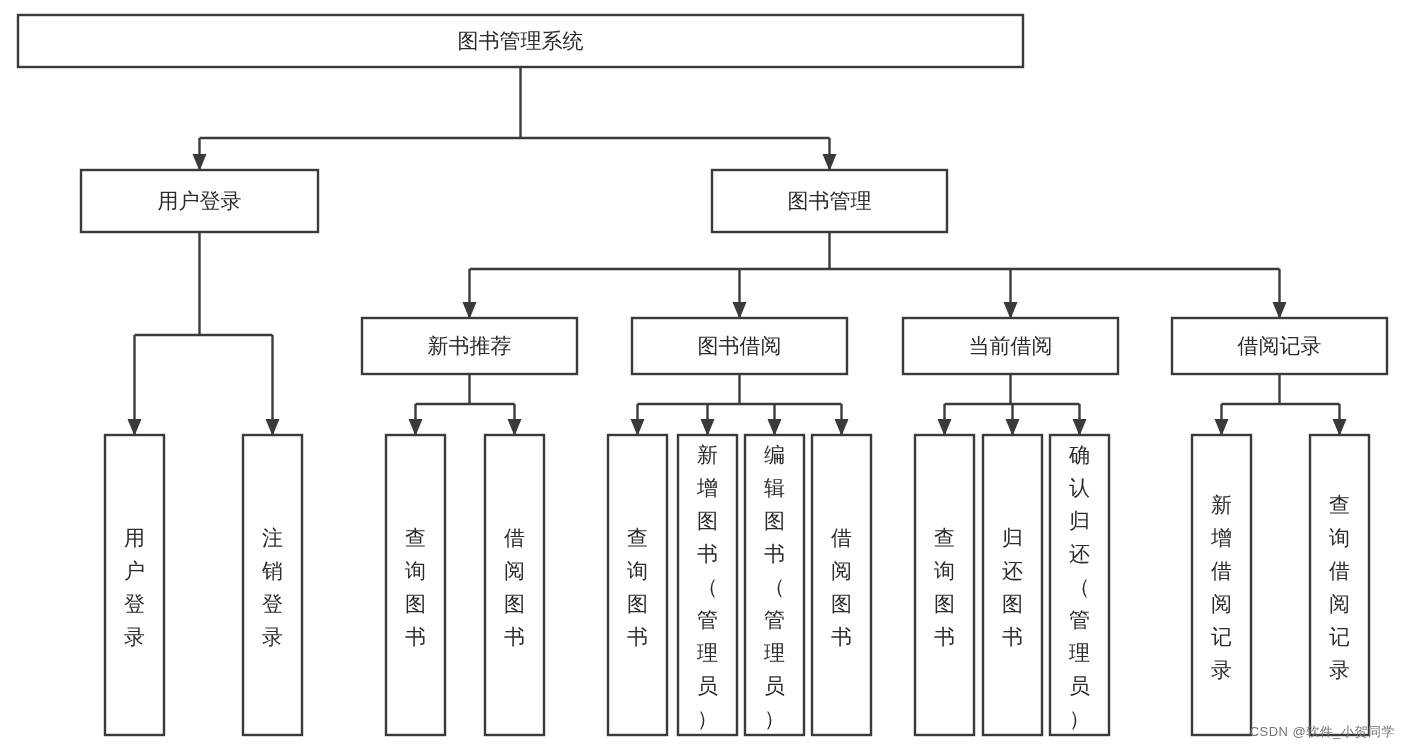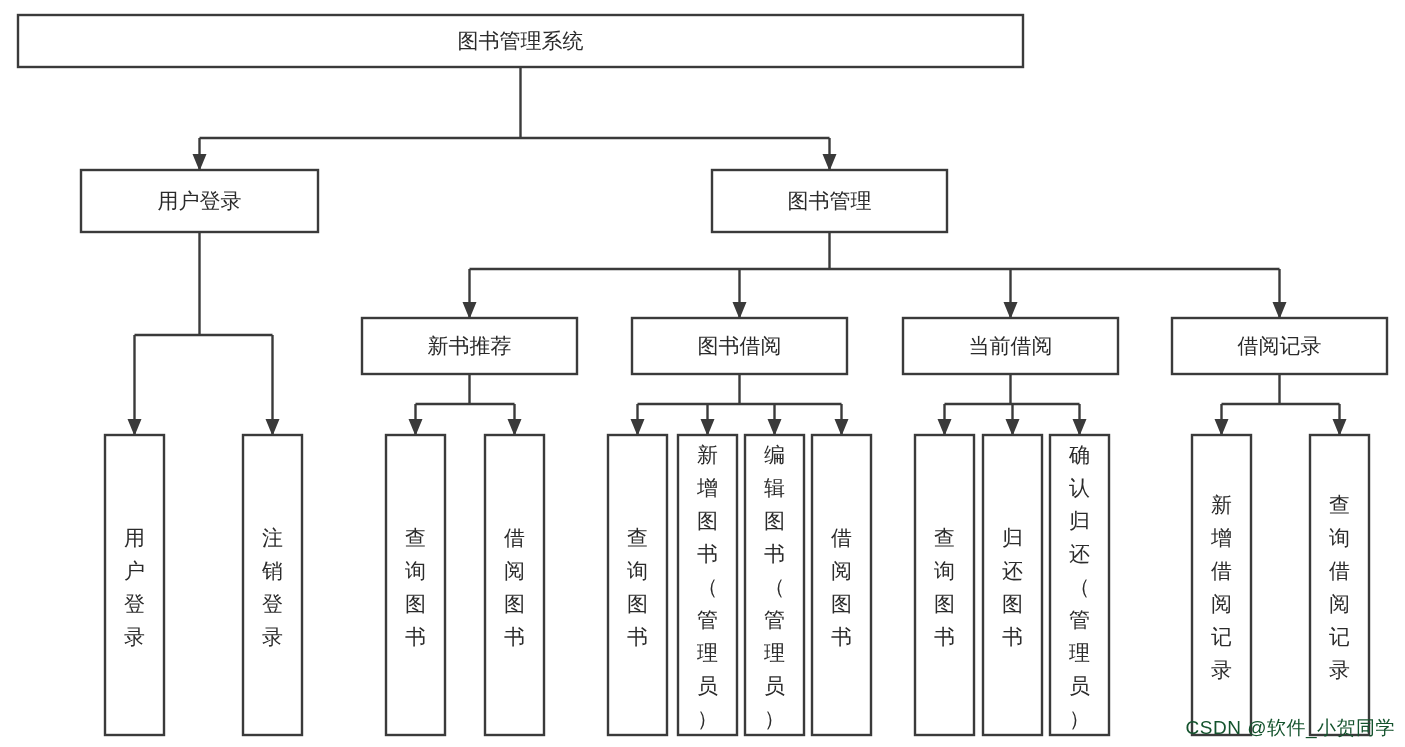--- a/index.html
+++ b/index.html
@@ -50,22 +50,22 @@
   .node-label-vertical {
     fill: #2b2b2b;
     font-family: "Liberation Sans", "DejaVu Sans", sans-serif;
     font-size: 21px;
     text-anchor: middle;
   }
   .watermark {
     position: absolute;
     right: 10px;
     bottom: 6px;
-    color: #14532d;
-    font-size: 19px;
+    color: #737373;
+    font-size: 13px;
     font-family: "Liberation Sans", "DejaVu Sans", sans-serif;
     letter-spacing: 0.5px;
     white-space: nowrap;
     pointer-events: none;
   }
 </style>
 </head>
 <body>
 
 <div id="diagram-root">

